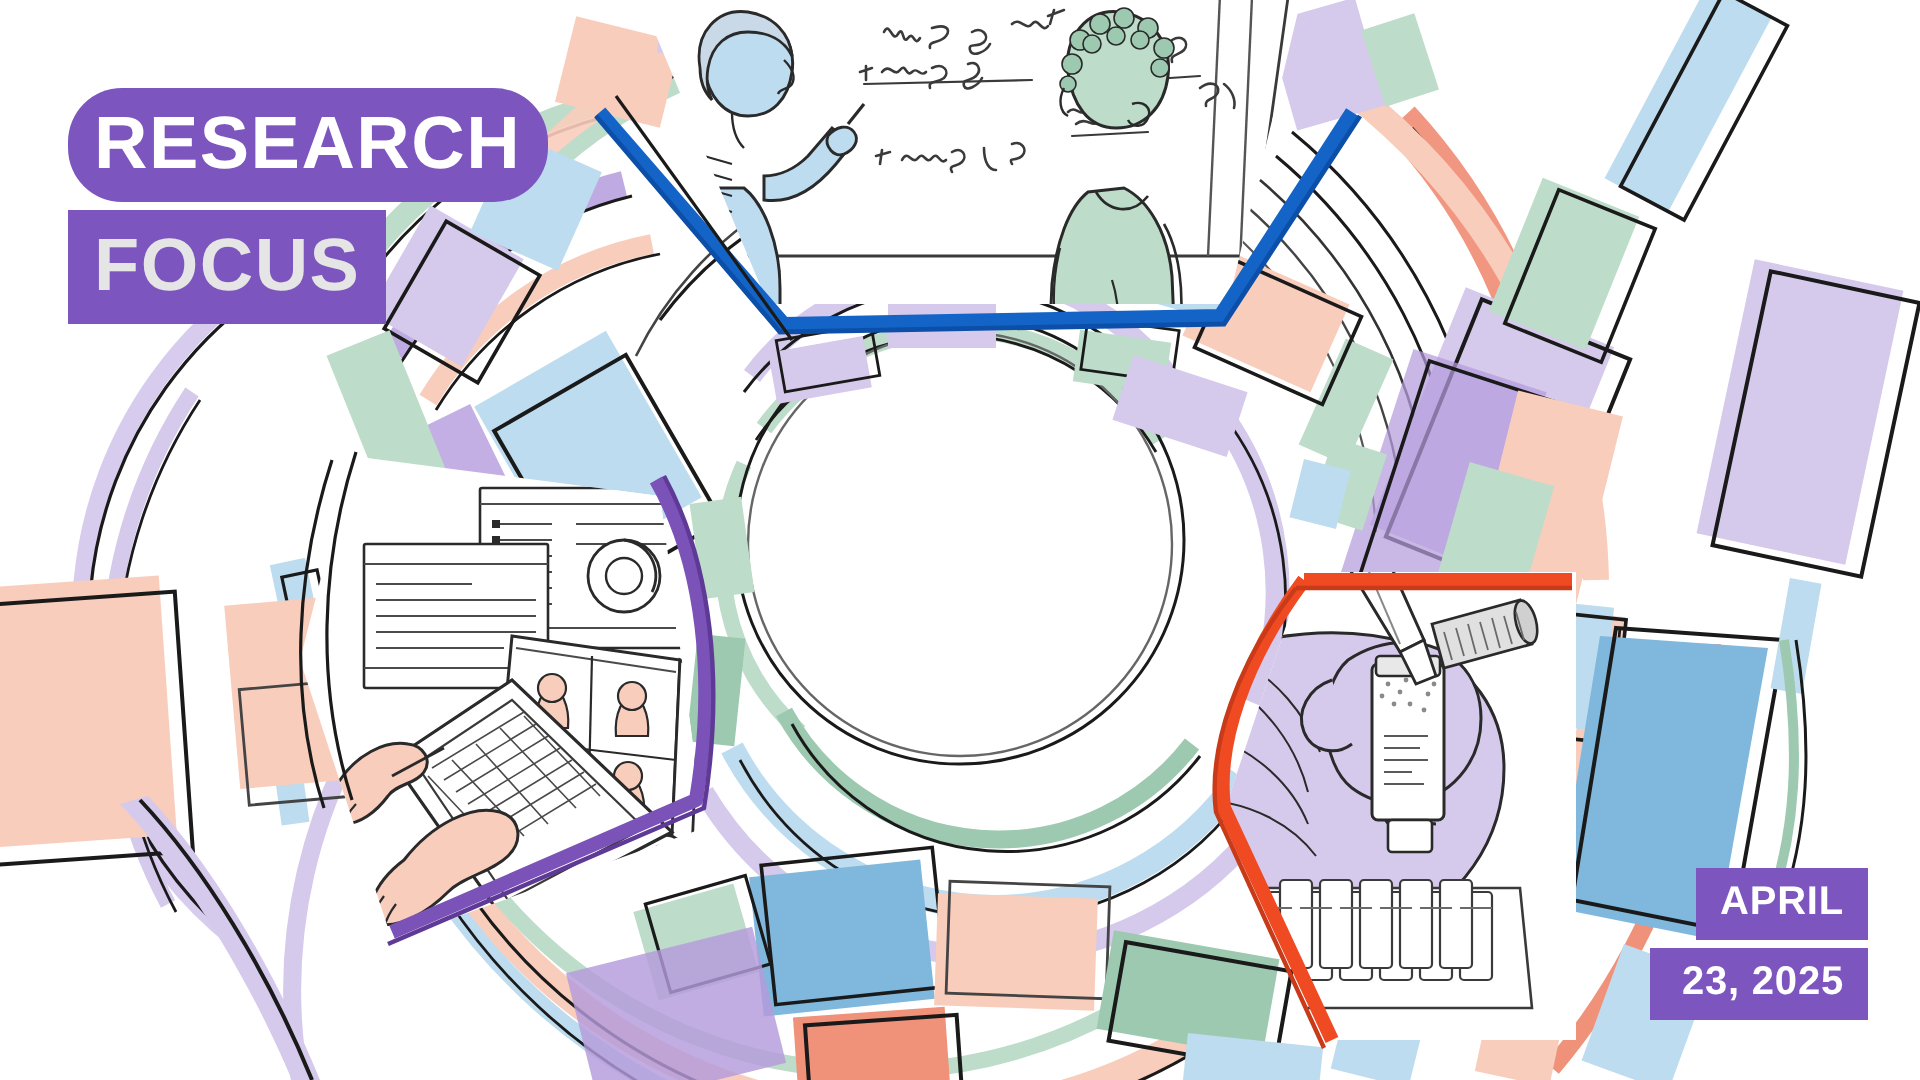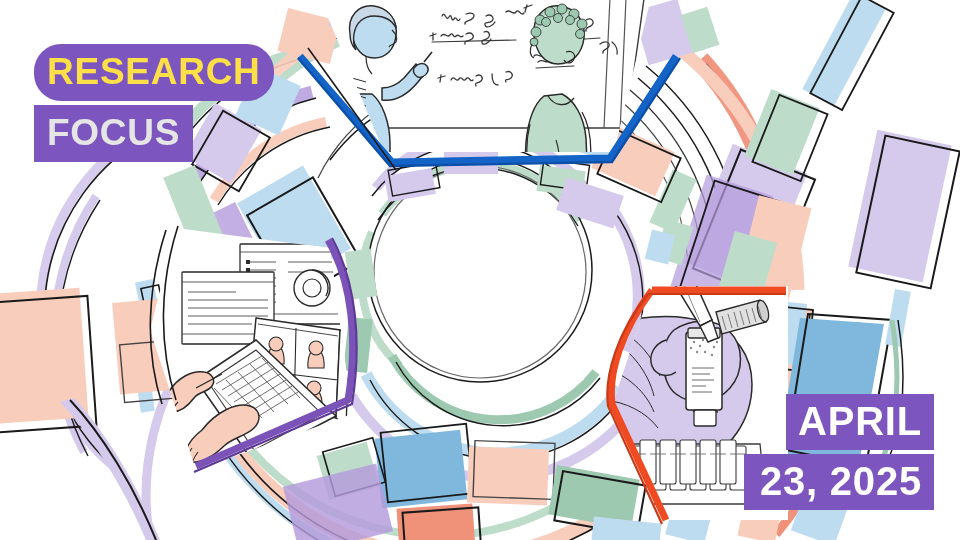--- a/index.html
+++ b/index.html
@@ -53,21 +53,21 @@
     padding: 9px 13px 11px 13px;
   }
   #title-block .label-chip + .label-chip {
     margin-top: 4px;
   }
   #date-block {
     right: 26px;
     bottom: 30px;
   }
   #date-block .label-chip {
-    font-size: 40px;
+    font-size: 20px;
     padding: 7px 12px 9px 12px;
   }
   #date-block .label-chip + .label-chip {
     margin-top: 4px;
     padding-left: 16px;
   }
 </style>
 </head>
 <body>
 
@@ -623,21 +623,21 @@
     </g>
 
     <g fill="none" stroke="#1A1A1A" stroke-width="1.6">
       <path d="M308,48 L396,170"></path>
       <path d="M166,230 C148,286 144,348 162,404"></path>
       <path d="M178,226 C160,282 158,344 176,400"></path>
     </g>
   </svg>
 
   <div id="title-block" class="label-stack">
-    <div class="label-chip" style="background: rgb(124, 86, 190); color: #fde047; border-radius: 27px;">RESEARCH</div>
+    <div class="label-chip" style="background: rgb(124, 86, 190); color: #ffffff; border-radius: 27px;">RESEARCH</div>
     <div class="label-chip" style="background: rgb(124, 86, 190); color: #e5e5e5;">FOCUS</div>
   </div>
 
   <div id="date-block" class="label-stack right">
     <div class="label-chip" style="background: rgb(124, 86, 190); color: rgb(255, 255, 255);">APRIL</div>
     <div class="label-chip" style="background: rgb(124, 86, 190); color: rgb(255, 255, 255);">23, 2025</div>
   </div>
 
 </div>
 

